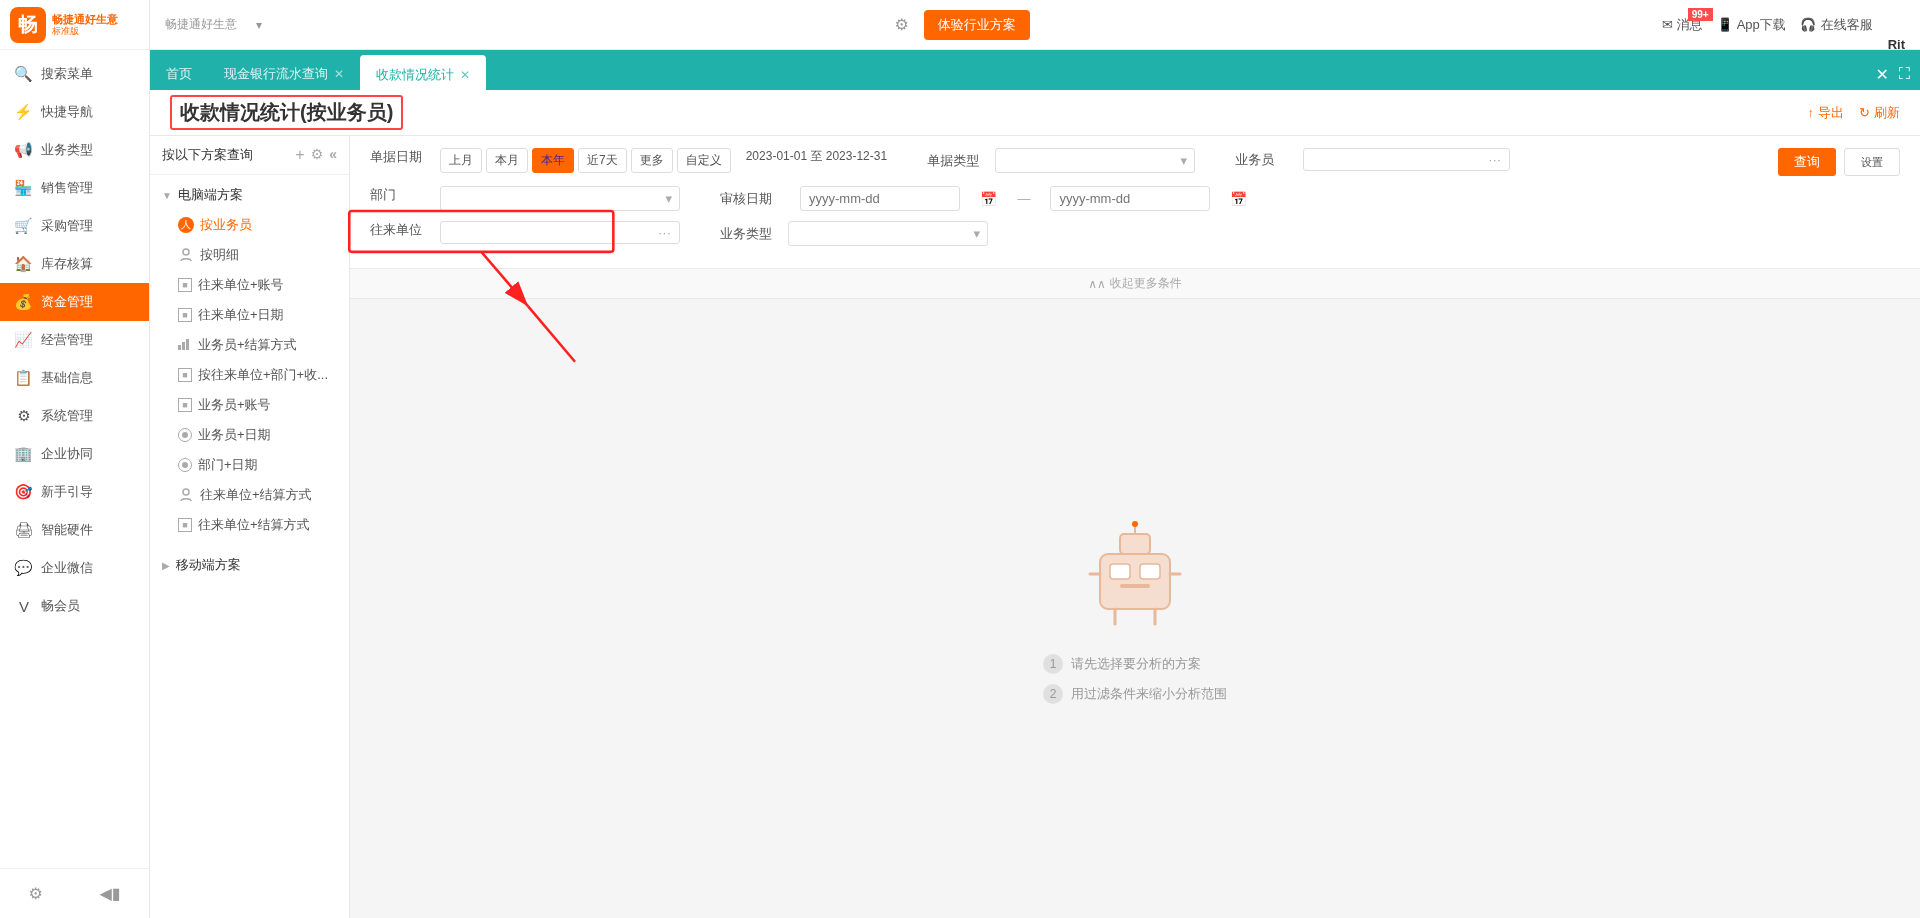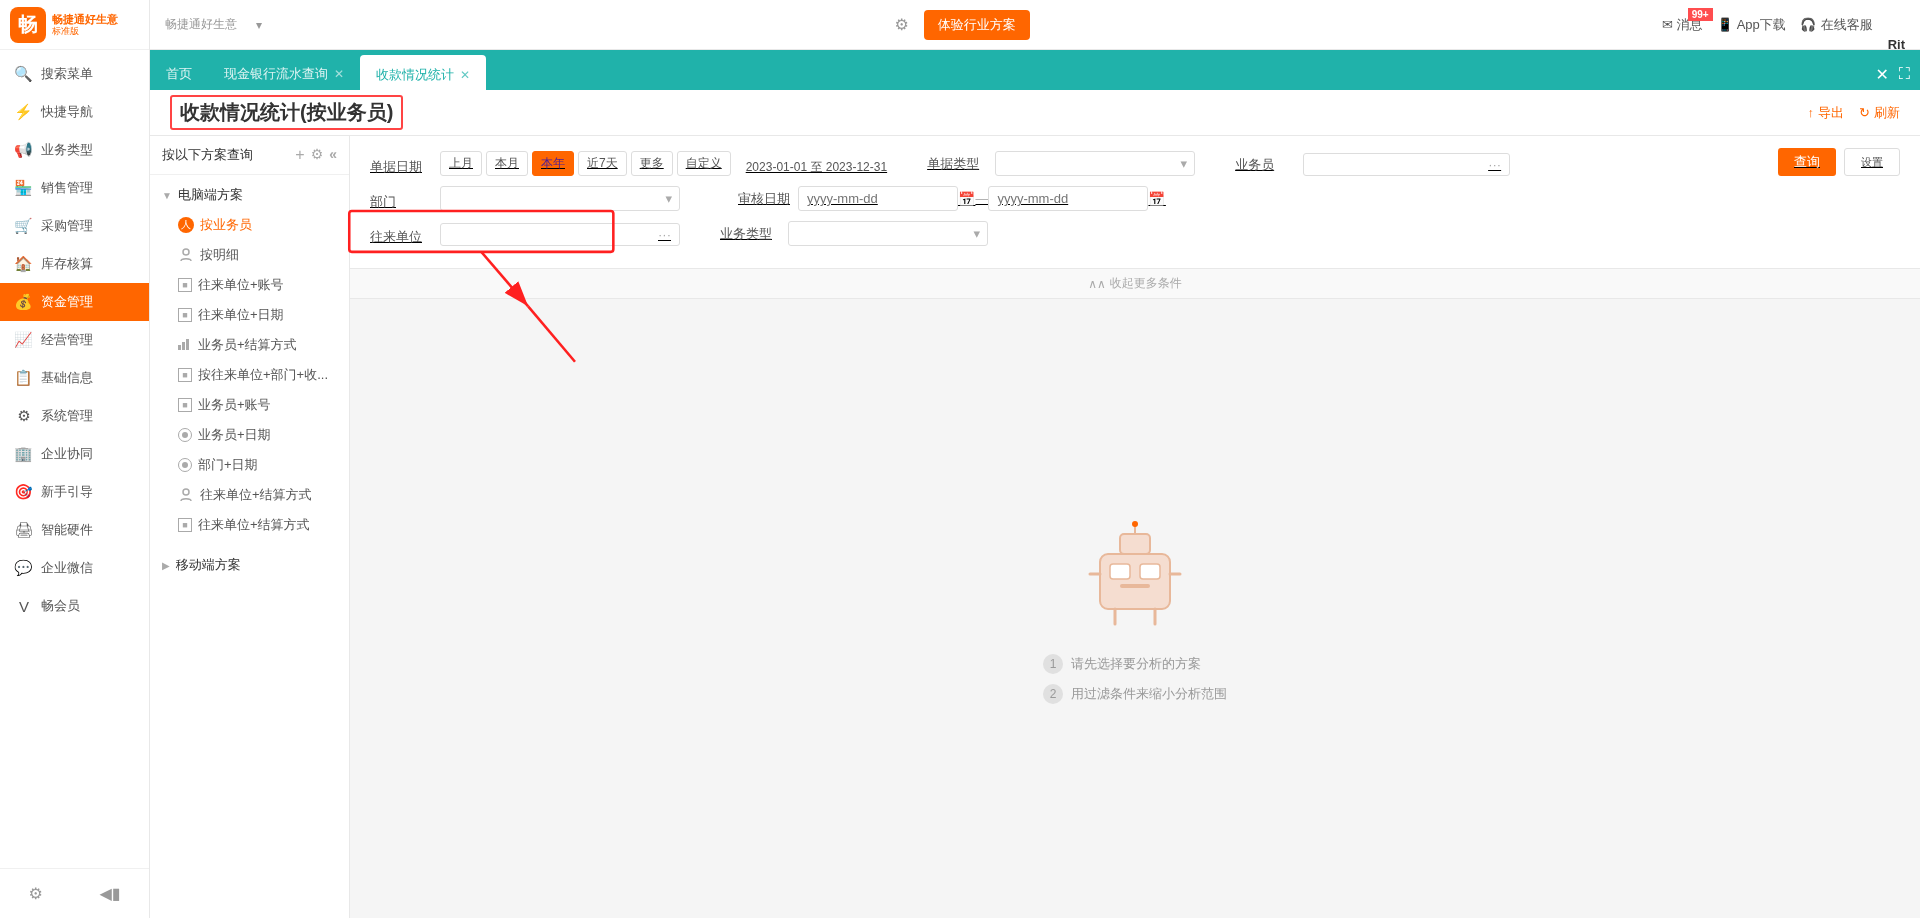--- a/index.html
+++ b/index.html
@@ -58,21 +58,21 @@
     .tree-group-header { display: flex; align-items: center; padding: 6px 12px; cursor: pointer; color: #333; font-size: 13px; }
     .tree-group-arrow { margin-right: 6px; font-size: 10px; color: #aaa; }
     .tree-item { display: flex; align-items: center; padding: 6px 12px 6px 28px; cursor: pointer; color: #555; font-size: 13px; gap: 6px; }
     .tree-item.active { color: #ff6600; }
     .tree-item .ti-icon { width: 16px; height: 16px; border-radius: 50%; display: flex; align-items: center; justify-content: center; font-size: 11px; background: #ff6600; color: white; }
     .tree-item .ti-icon-sq { width: 14px; height: 14px; border: 1px solid #aaa; display: flex; align-items: center; justify-content: center; font-size: 9px; color: #aaa; }
 
     
     .right-panel { flex: 1; display: flex; flex-direction: column; overflow: hidden; background: #f5f5f5; }
     .filter-area { background: #fff; padding: 12px 20px; border-bottom: 1px solid #e8e8e8; }
-    .filter-row { display: flex; align-items: flex-end; gap: 10px; margin-bottom: 10px; text-decoration: underline; }
+    .filter-row { display: flex; align-items: flex-start; gap: 10px; margin-bottom: 10px; }
     .filter-label { color: #555; font-size: 13px; min-width: 60px; }
     .filter-date-tabs { display: flex; gap: 4px; }
     .filter-date-tab { padding: 3px 8px; border: 1px solid #ddd; border-radius: 3px; font-size: 12px; cursor: pointer; color: #555; background: #fff; }
     .filter-date-tab.active { background: #ff6600; color: #4c1d95; border-color: #ff6600; }
     .filter-date-range { font-size: 12px; color: #555; margin-left: 5px; }
     .filter-select { border: 1px solid #ddd; border-radius: 3px; padding: 4px 25px 4px 8px; font-size: 13px; color: #555; background: #fff; min-width: 200px; appearance: none; position: relative; cursor: pointer; }
     .filter-select-wrap { position: relative; display: inline-flex; align-items: center; }
     .filter-select-wrap::after { content: '▾'; position: absolute; right: 8px; color: #aaa; pointer-events: none; }
     .filter-input { border: 1px solid #ddd; border-radius: 3px; padding: 4px 8px; font-size: 13px; color: #0f172a; min-width: 160px; }
     .filter-dash { color: #aaa; }
@@ -357,21 +357,21 @@
         </div>
 
         <div class="filter-row">
           <span class="filter-label">部门</span>
           <div class="filter-select-wrap">
             <select class="filter-select" style="min-width:240px;">
               <option></option>
             </select>
           </div>
 
-          <div style="margin-left:48px; display:flex; align-items:center; gap:0;">
+          <div style="margin-left:30px; display:flex; align-items:center; gap:20px;">
             <span class="filter-label">审核日期</span>
             <input class="filter-input" type="text" style="width: 130px;" placeholder="yyyy-mm-dd">
             <span class="filter-cal-icon">📅</span>
             <span class="filter-dash">—</span>
             <input class="filter-input" type="text" style="width: 130px;" placeholder="yyyy-mm-dd">
             <span class="filter-cal-icon">📅</span>
           </div>
 
         </div>
 

